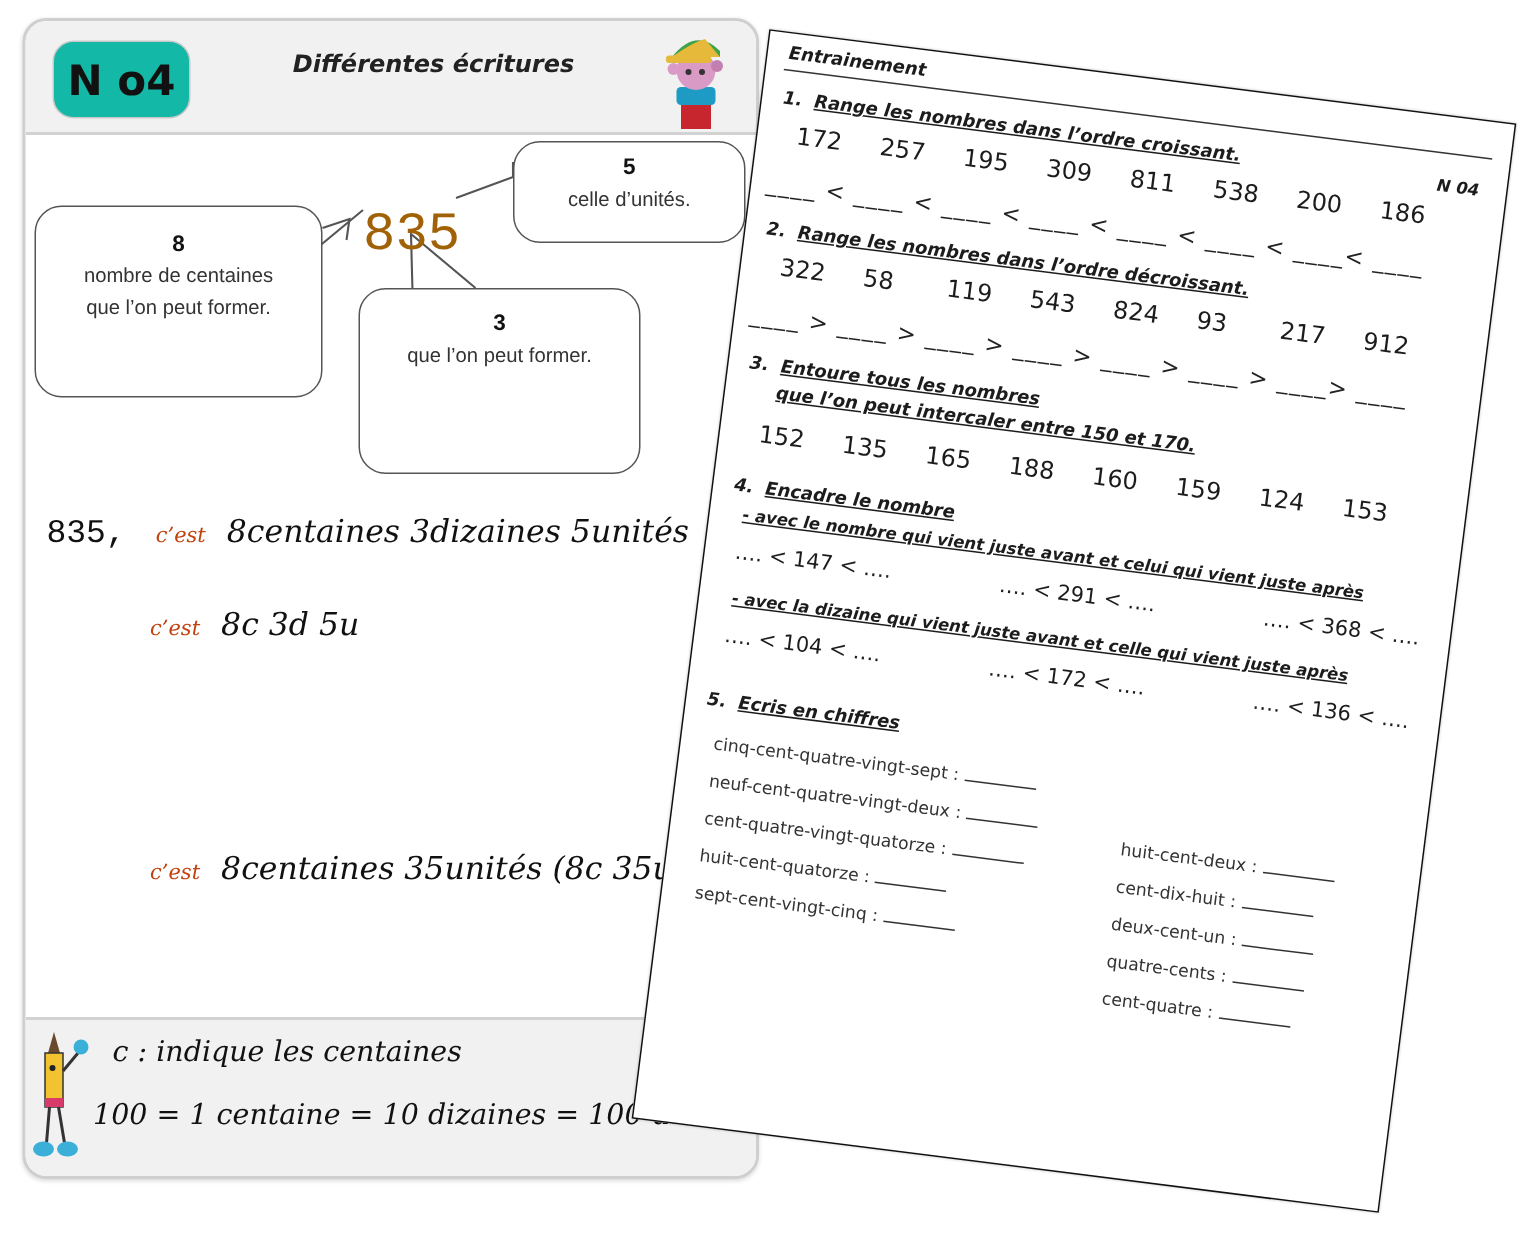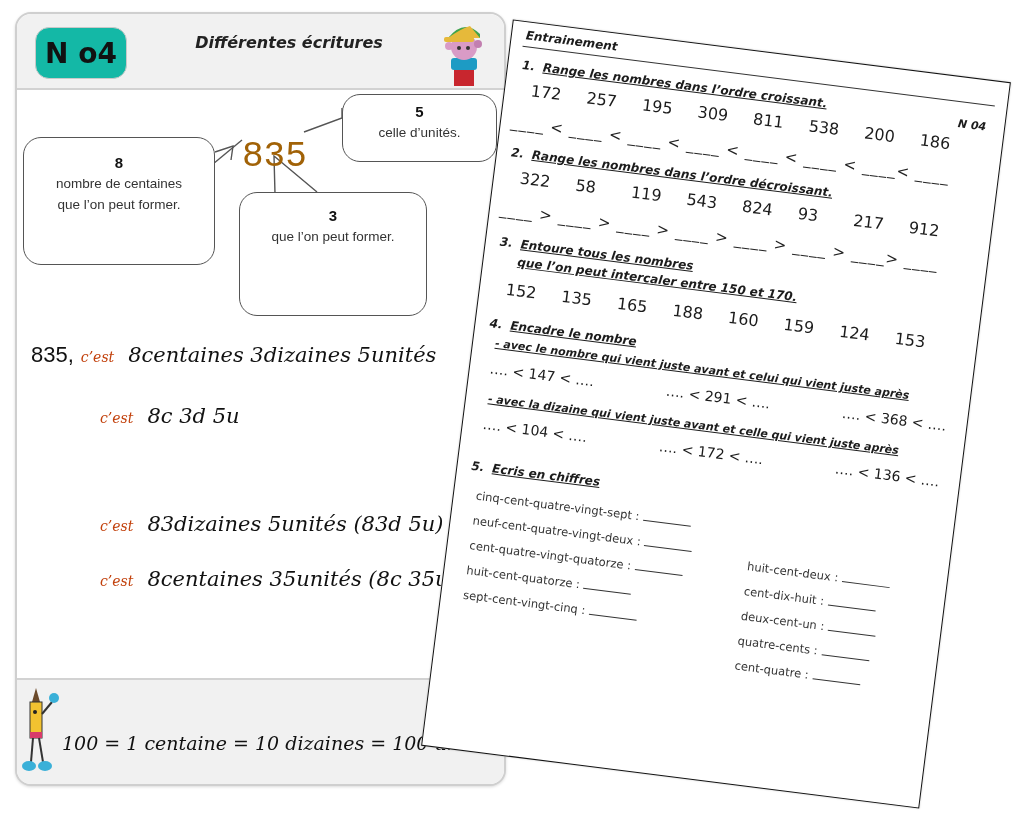--- a/index.html
+++ b/index.html
@@ -49,21 +49,21 @@
   .bubble span.line { display: block; }
   .b-units { left: 325px; top: 80px; width: 155px; height: 68px; padding-top: 6px; box-sizing: border-box; }
   .b-hund { left: 6px; top: 123px; width: 192px; height: 128px; padding-top: 14px; box-sizing: border-box; }
   .b-tens { left: 222px; top: 178px; width: 188px; height: 124px; padding-top: 12px; box-sizing: border-box; }
   .connectors { position: absolute; left: 0; top: 0; width: 487px; height: 320px; pointer-events: none; }
 
   .cursive {
     position: absolute; font-family: "DejaVu Serif", serif; font-style: italic;
     font-size: 21px; color: #111; white-space: nowrap;
   }
-  .cursive .lead { font-style: normal; font-family: Liberation Sans, sans-serif; font-size: 22px; margin-right: 7px; text-align: center; }
+  .cursive .lead { font-style: normal; font-family: Liberation Mono, monospace; font-size: 22px; margin-right: 20px; text-align: center; }
   .cursive .cest { font-size: 14px; color: #c2410c; margin-right: 14px; }
 
   .tip-band {
     position: absolute; left: 0; top: 664px; width: 487px; height: 106px;
     background: #f1f1f1; border-top: 2px solid #d2d2d2;
     border-radius: 0 0 14px 14px;
   }
   .pencil { position: absolute; left: 5px; top: 668px; width: 40px; height: 92px; }
   .tip-line1 { position: absolute; left: 58px; top: 676px; font-family: "DejaVu Serif", serif; font-style: italic; font-size: 19px; color: #111; }
   .tip-line2 { position: absolute; left: 45px; top: 718px; font-family: "DejaVu Serif", serif; font-style: italic; font-size: 19px; color: #111; white-space: nowrap; }
@@ -143,40 +143,38 @@
     <span class="digit">3</span>
     <span class="line">que l’on peut former.</span>
   </div>
 
   <div class="cursive" style="left:14px; top:328px;">
     <span class="lead">835,</span><span class="cest">c’est</span><span>8centaines  3dizaines 5unités</span>
   </div>
   <div class="cursive" style="left:83px; top:390px;">
     <span class="cest">c’est</span><span>8c  3d 5u</span>
   </div>
-  <div class="cursive" style="left:83px; top:498px;">
-    <span class="cest">c’est</span><span>83dizaines 5unités (83d 5u)</span>
-  </div>
   <div class="cursive" style="left:83px; top:553px;">
     <span class="cest">c’est</span><span>8centaines 35unités (8c 35u)</span>
   </div>
 
   <div class="tip-band"></div>
   <svg class="pencil" viewBox="0 0 40 92">
     <polygon points="14,6 10,20 18,20" fill="#6b4a2b"></polygon>
     <rect x="8" y="20" width="12" height="36" fill="#f2c230" stroke="#333" stroke-width="1"></rect>
     <rect x="8" y="50" width="12" height="6" fill="#d83a6a"></rect>
     <circle cx="13" cy="30" r="2" fill="#222"></circle>
     <line x1="20" y1="32" x2="30" y2="20" stroke="#333" stroke-width="2"></line>
     <circle cx="32" cy="16" r="5" fill="#3ab0d8"></circle>
     <line x1="11" y1="56" x2="9" y2="80" stroke="#333" stroke-width="2"></line>
     <line x1="17" y1="56" x2="21" y2="80" stroke="#333" stroke-width="2"></line>
     <ellipse cx="7" cy="84" rx="7" ry="5" fill="#3ab0d8"></ellipse>
     <ellipse cx="23" cy="84" rx="7" ry="5" fill="#3ab0d8"></ellipse>
   </svg>
+  <div class="tip-line1">c : indique les centaines</div>
   <div class="tip-line2">100 = 1 centaine = 10 dizaines = 100 unités</div>
 </div>
 
 <div class="sheet">
   <div class="s-head">Entrainement</div>
   <div class="rule"></div>
   <div class="s-code" style="top:40px;">N 04</div>
 
   <div class="q-title" style="top:36px;">
     <span class="num">1.</span><span class="txt">Range les nombres dans l’ordre croissant.</span>

